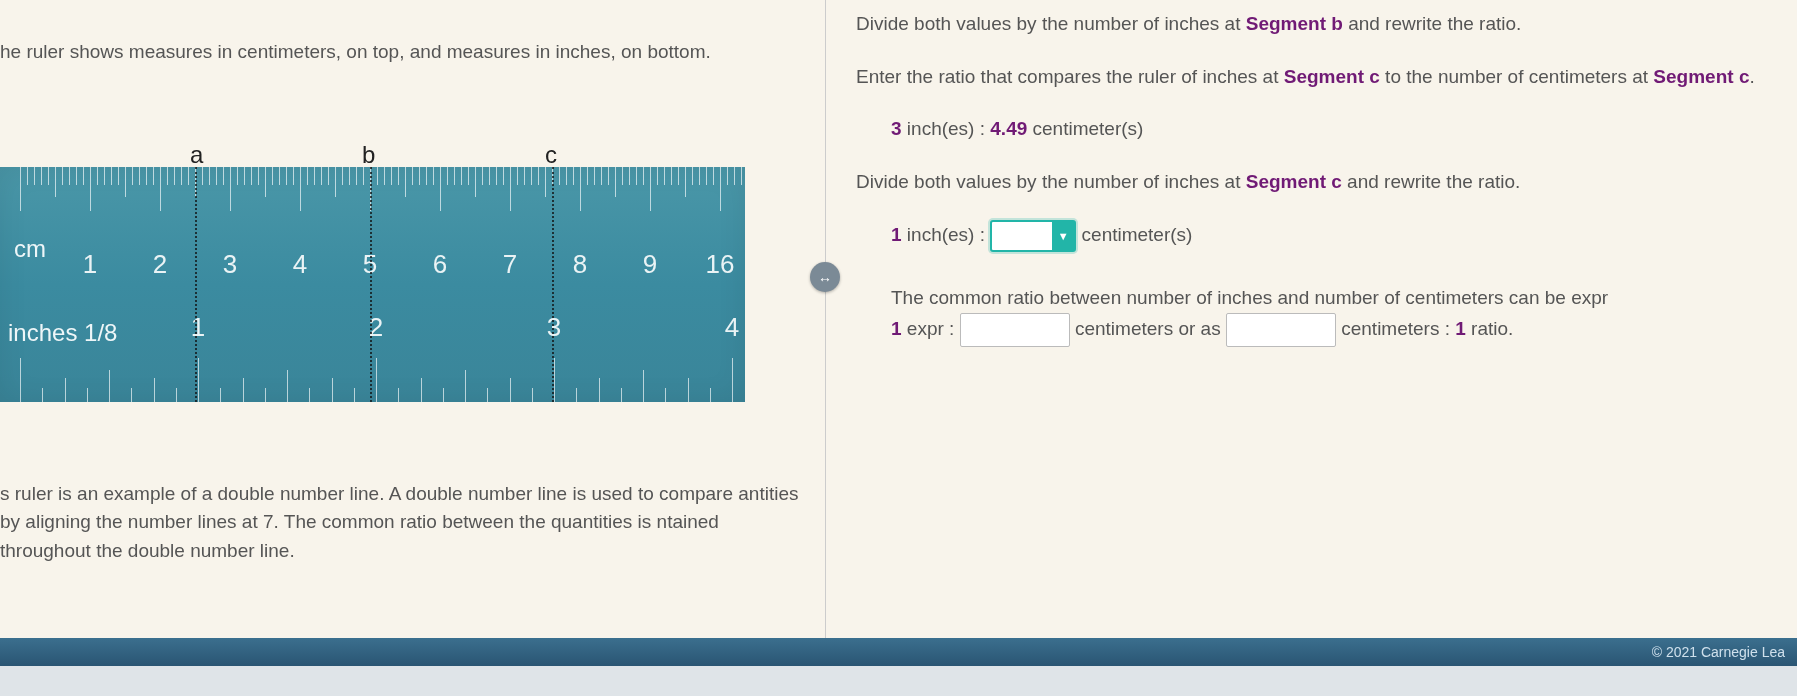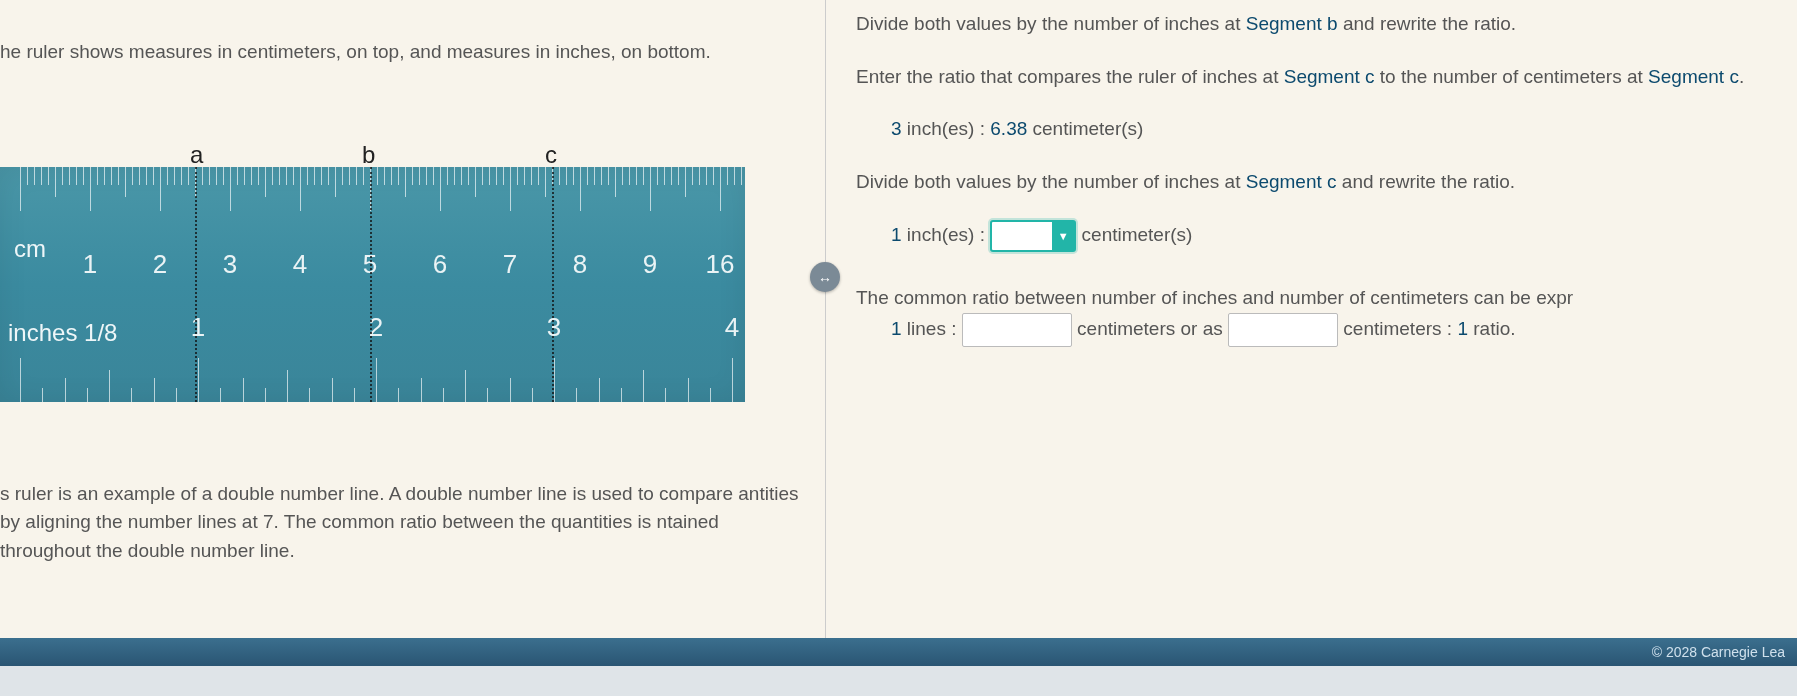--- a/index.html
+++ b/index.html
@@ -29,21 +29,21 @@
     padding: 10px 5px 10px 30px;
     position: relative;
   }
   .body-text {
     font-size: 19px;
     color: #555;
     line-height: 1.5;
   }
   .indent { padding-left: 35px; }
   .para { margin-bottom: 24px; }
-  .bold { font-weight: 400; color: #0c4a6e; }
+  .bold { font-weight: 700; color: #701a75; }
 
   
   .ruler-wrap {
     margin-top: 70px;
     margin-left: 0;
     width: 745px;
   }
   .ruler {
     background: linear-gradient(#4a97a8, #3b8ba0 50%, #3a8599);
     height: 235px;
@@ -368,44 +368,44 @@
     <p class="body-text para">
       <span>Divide both values by the number of inches at </span><span class="bold">Segment b</span><span> and rewrite the ratio.</span>
     </p>
 
 
     <p class="body-text para">
       <span>Enter the ratio that compares the ruler of inches at </span><span class="bold">Segment c</span><span> to the number of centimeters at </span><span class="bold">Segment c</span><span>.</span>
     </p>
 
     <p class="body-text para indent">
-      <span class="bold">3</span><span> inch(es) : </span><span class="bold">6.38</span><span> centimeter(s)</span>
+      <span class="bold">3</span><span> inch(es) : </span><span class="bold">4.49</span><span> centimeter(s)</span>
     </p>
 
     <p class="body-text para">
       <span>Divide both values by the number of inches at </span><span class="bold">Segment c</span><span> and rewrite the ratio.</span>
     </p>
 
     <p class="body-text para indent">
       <span class="bold">1</span><span> inch(es) : </span>
       <span class="select-box">
         <span class="select-caret">▼</span>
       </span>
       <span> centimeter(s)</span>
     </p>
 
-    <p class="body-text" style="margin-top:32px;">The common ratio between number of inches and number of centimeters can be expr</p>
+    <p class="body-text" style="margin-top:32px;margin-left:35px;">The common ratio between number of inches and number of centimeters can be expr</p>
 
     <p class="body-text indent">
-      <span class="bold">1</span><span> lines : </span>
+      <span class="bold">1</span><span> expr : </span>
       <span class="input-box"></span>
       <span> centimeters or as </span>
       <span class="input-box"></span>
       <span> centimeters : </span><span class="bold">1</span><span> ratio.</span>
     </p>
   </div>
 </div>
 
 <div class="footer">
   <span class="footer-left"></span>
-  <span>© 2028 Carnegie Lea</span>
+  <span>© 2021 Carnegie Lea</span>
 </div>
 <div class="taskbar"></div>
 
 </body></html>

